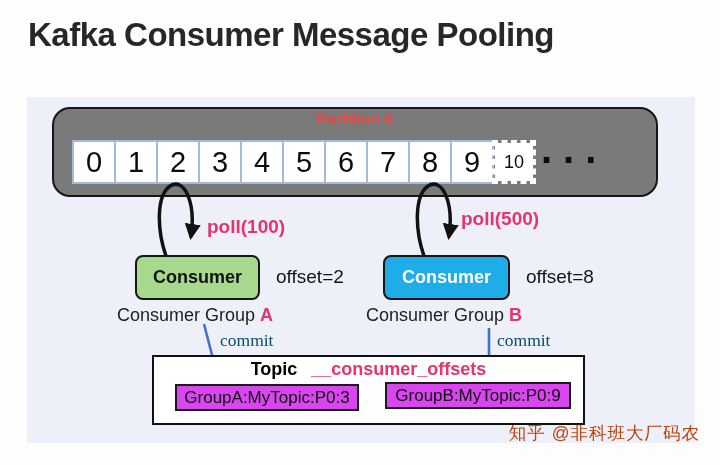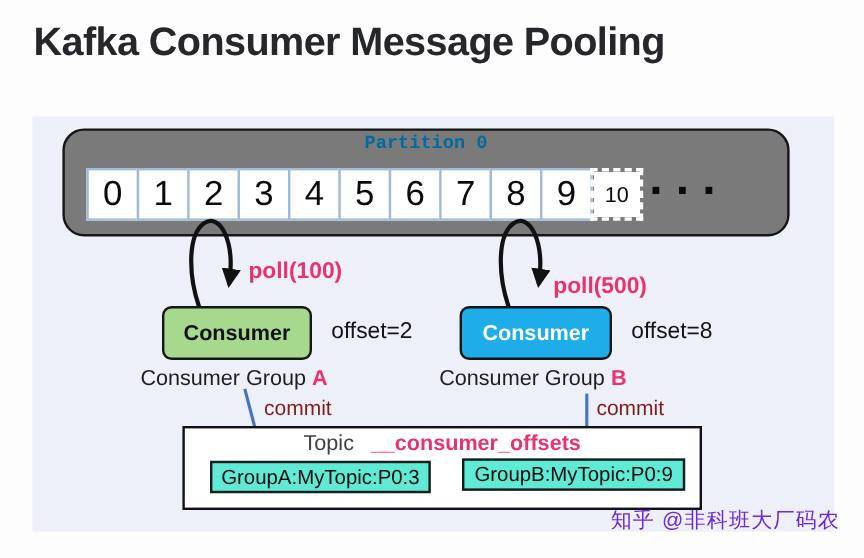--- a/index.html
+++ b/index.html
@@ -18,21 +18,21 @@
   }
 
   .diagram { position: absolute; left: 27px; top: 97px; width: 668px; height: 346px; background: #edf0f8; }
 
   .partition {
     position: absolute; left: 52px; top: 107px; width: 606px; height: 90px;
     background: #7a7a7a; border: 2.5px solid #161616; border-radius: 18px;
   }
   .partition-label {
     position: absolute; left: 52px; top: 110px; width: 606px;
-    text-align: center; color: #0369a1; font-size: 15.5px; font-weight: bold; font-family: Liberation Mono, monospace;
+    text-align: center; color: #ef4444; font-size: 15.5px; font-weight: bold;
   }
   .cells { position: absolute; left: 72px; top: 140px; display: flex; }
   .cell {
     width: 44px; height: 44px; background: #ffffff;
     border: 2px solid #a3b9dc; margin-left: -2px;
     display: flex; align-items: center; justify-content: center;
     font-size: 29px; color: #0b0b0b; line-height: 1;
   }
   .cell:first-child { margin-left: 0; }
   .cell.dashed {
@@ -40,65 +40,65 @@
     font-size: 18px;
   }
   .dots {
     position: absolute; left: 541px; top: 126px; width: 100px; height: 46px;
     line-height: 46px; font-size: 40px; font-weight: bold; letter-spacing: 11px;
     color: #0b0b0b;
   }
 
   .poll { position: absolute; font-size: 19px; font-weight: 600; color: #e8336d; white-space: nowrap; }
   .poll-a { left: 207px; top: 216px; }
-  .poll-b { left: 461px; top: 228px; }
+  .poll-b { left: 461px; top: 208px; }
 
   .consumer-box {
     position: absolute; top: 255px; height: 45px;
     border: 2.5px solid #161616; border-radius: 8px;
     display: flex; align-items: center; justify-content: center;
     font-size: 18px; font-weight: bold;
   }
   .consumer-a { left: 135px; width: 125px; background: #a6d98e; color: #111111; }
   .consumer-b { left: 383px; width: 127px; background: #1fadea; color: #ffffff; }
 
   .offset { position: absolute; top: 266px; font-size: 19px; color: #141414; white-space: nowrap; margin-left: 12px; }
   .offset-a { left: 264px; }
   .offset-b { left: 514px; }
 
   .group { position: absolute; top: 305px; font-size: 18px; color: #1e1e1e; white-space: nowrap; }
   .group-a { left: 117px; }
   .group-b { left: 366px; }
   .group .gid { font-weight: bold; color: #e8336d; margin-left: 5px; }
 
-  .commit { position: absolute; top: 330px; font-size: 17.5px; color: #7f1d1d; }
+  .commit { position: absolute; top: 330px; font-size: 17.5px; color: #0c4a6e; font-family: Liberation Serif, serif; }
   .commit-a { left: 220px; }
   .commit-b { left: 497px; }
 
   .topic-box {
     position: absolute; left: 152px; top: 355px; width: 433px; height: 70px;
     background: #ffffff; border: 2.5px solid #111111;
   }
   .topic-header {
     position: absolute; left: 152px; top: 359px; width: 433px;
     text-align: center; font-size: 18px; white-space: nowrap;
   }
-  .topic-header .t-label { font-weight: normal; color: #404040; }
+  .topic-header .t-label { font-weight: bold; color: #000000; }
   .topic-header .t-name { font-weight: bold; color: #e8336d; margin-left: 14px; }
   .entry {
-    position: absolute; height: 27px; background: #5eead4; border: 2px solid #1a1a1a;
+    position: absolute; height: 27px; background: #d946ef; border: 2px solid #1a1a1a;
     display: flex; align-items: center; justify-content: center;
     font-size: 17px; color: #0e0e0e; white-space: nowrap;
   }
   .entry-a { left: 175px; top: 384px; width: 184px; }
   .entry-b { left: 385px; top: 382px; width: 186px; }
 
   .watermark {
     position: absolute; right: 20px; top: 421px;
-    font-size: 17.5px; color: #6d28d9; letter-spacing: 1px; white-space: nowrap;
+    font-size: 17.5px; color: #c2410c; letter-spacing: 1px; white-space: nowrap;
   }
 
   svg.overlay { position: absolute; left: 0; top: 0; pointer-events: none; }
 </style>
 </head>
 <body>
 
 <div class="stage">
 
   <div class="page-title">Kafka Consumer Message Pooling</div>

